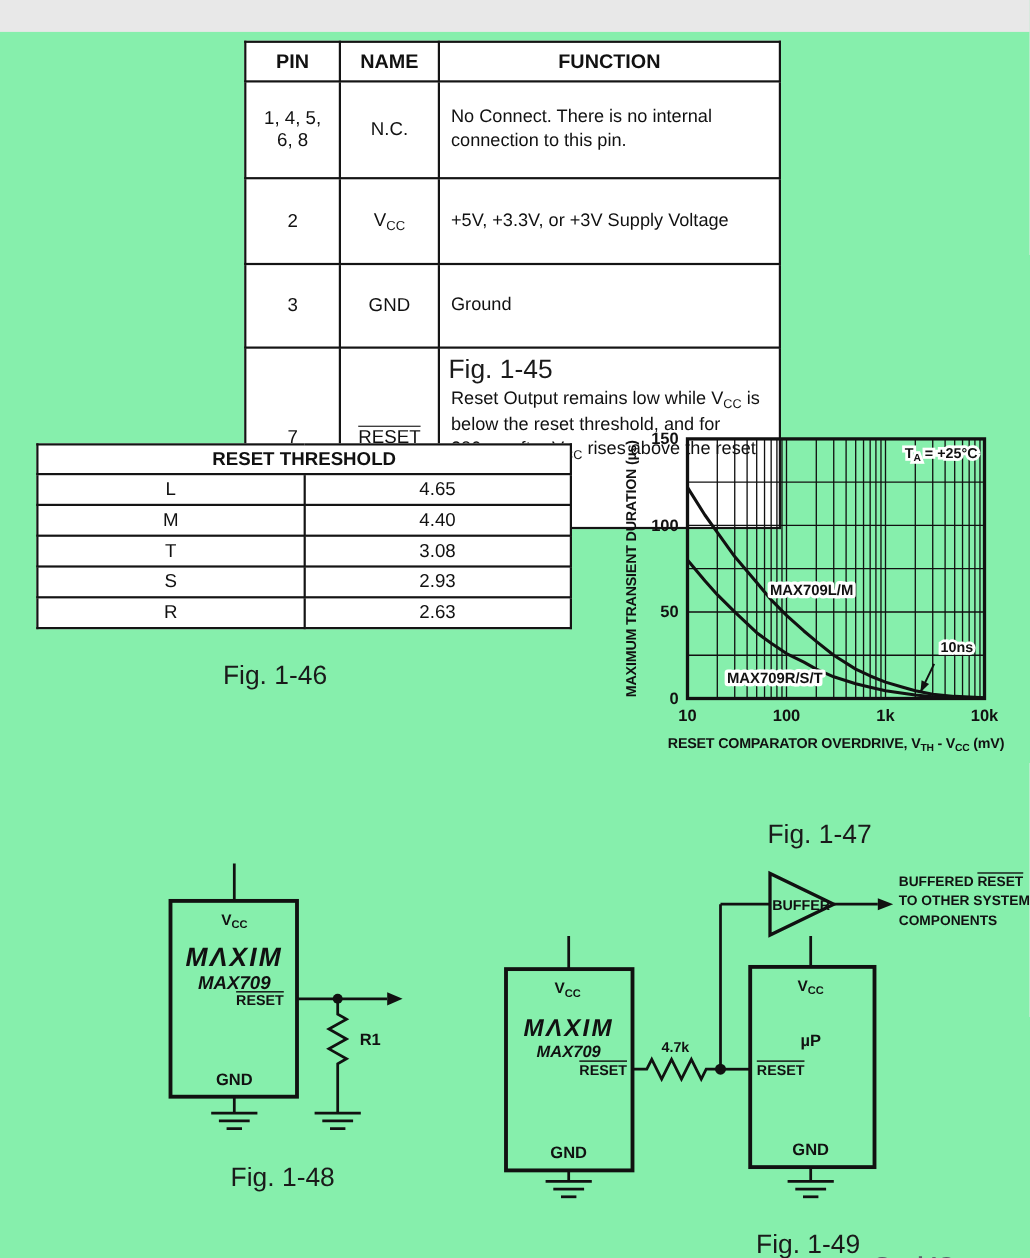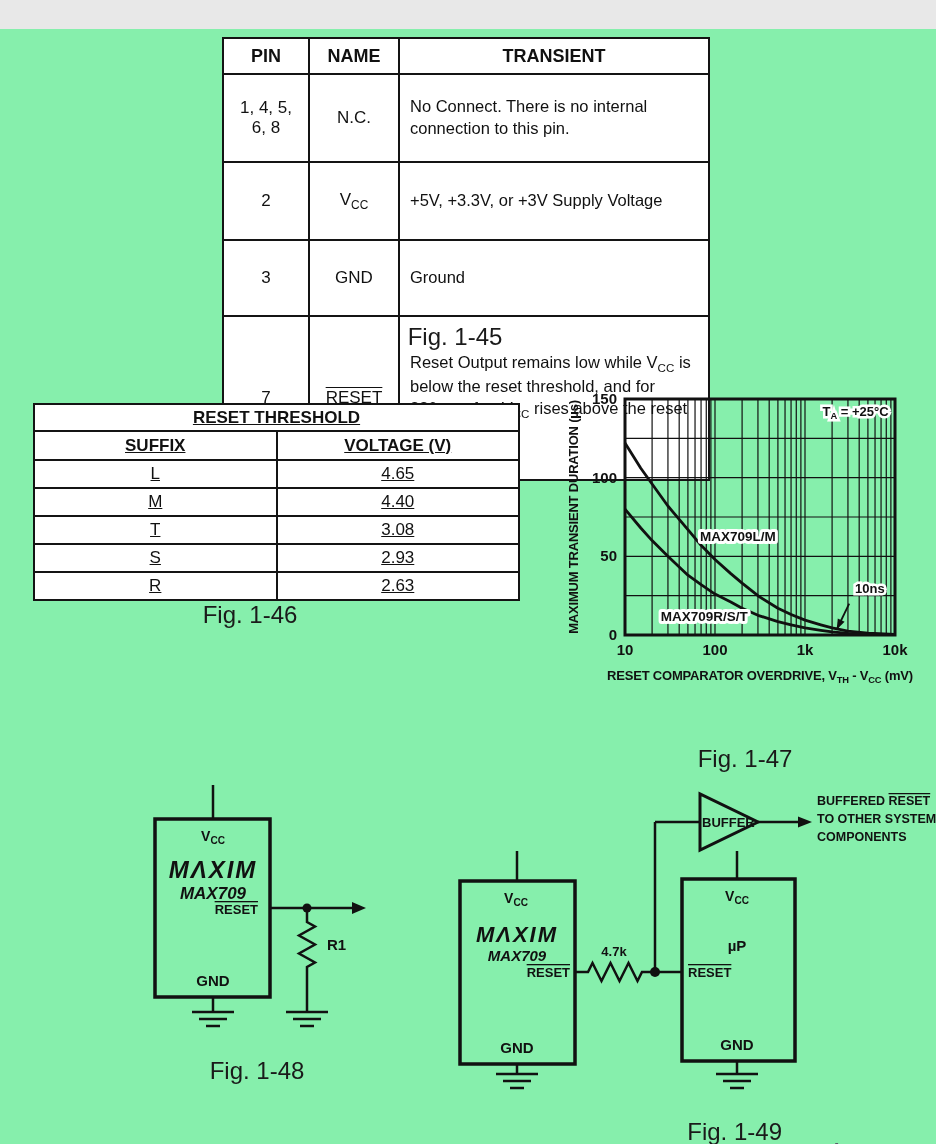--- a/index.html
+++ b/index.html
@@ -12,21 +12,21 @@
   .pin-table{position:absolute;left:222px;top:8px;width:488px;}
   .pin-table th,.pin-table td{border:2.5px solid #141414;vertical-align:middle;}
   .pin-table th{height:32px;font-size:18px;font-weight:bold;text-align:center;}
   .pin-table td.c{text-align:center;font-size:17px;white-space:pre-line;}
   .pin-table td.fn{font-size:16.5px;padding:20px 10px;line-height:1.32;text-align:left;}
   .pin-table tr.r1 td{height:46px;}
   .pin-table tr.r2 td{height:36px;}
   .pin-table tr.r3 td{height:34px;}
   .pin-table tr.r4 td{height:122px;}
 
-  .th-table{position:absolute;left:33px;top:374px;width:487px;text-decoration:underline;}
+  .th-table{position:absolute;left:33px;top:374px;width:487px;}
   .th-table th,.th-table td{border:2.5px solid #141414;text-align:center;}
   .th-table th.title{height:23px;font-size:17px;font-weight:bold;}
   .th-table th.colh{height:25px;font-size:17px;font-weight:bold;}
   .th-table td{height:24px;font-size:17px;}
 
   sub{font-size:70%;}
   .ovl{text-decoration:overline;}
 
   .caption{position:absolute;width:200px;text-align:center;font-size:24px;color:#1a1a1a;}
 
@@ -60,21 +60,21 @@
   <table class="pin-table">
     <colgroup>
         <col style="width:86px">
         <col style="width:90px">
         <col>
       </colgroup>
     <tbody>
         <tr>
       <th>PIN</th>
       <th>NAME</th>
-      <th>TRANSIENT</th>
+      <th>FUNCTION</th>
     </tr>
     <tr class="r1">
       <td class="c">1, 4, 5,<br>6, 8</td>
       <td class="c">N.C.</td>
       <td class="fn">No Connect.  There is no internal connection to this pin.</td>
     </tr>
     <tr class="r2">
       <td class="c">2</td>
       <td class="c">V<sub>CC</sub></td>
       <td class="fn">+5V, +3.3V, or +3V Supply Voltage</td>
@@ -94,24 +94,20 @@
   <div class="caption" style="left:355px;top:294px;">Fig. 1-45</div>
 
   <table class="th-table">
     <colgroup>
         <col style="width:50%">
         <col style="width:50%">
       </colgroup>
     <tbody>
         <tr>
       <th class="title" colspan="2">RESET THRESHOLD</th>
-    </tr>
-    <tr>
-      <th class="colh">SUFFIX</th>
-      <th class="colh">VOLTAGE (V)</th>
     </tr>
     <tr>
       <td>L</td>
       <td>4.65</td>
     </tr>
     <tr>
       <td>M</td>
       <td>4.40</td>
     </tr>
     <tr>

